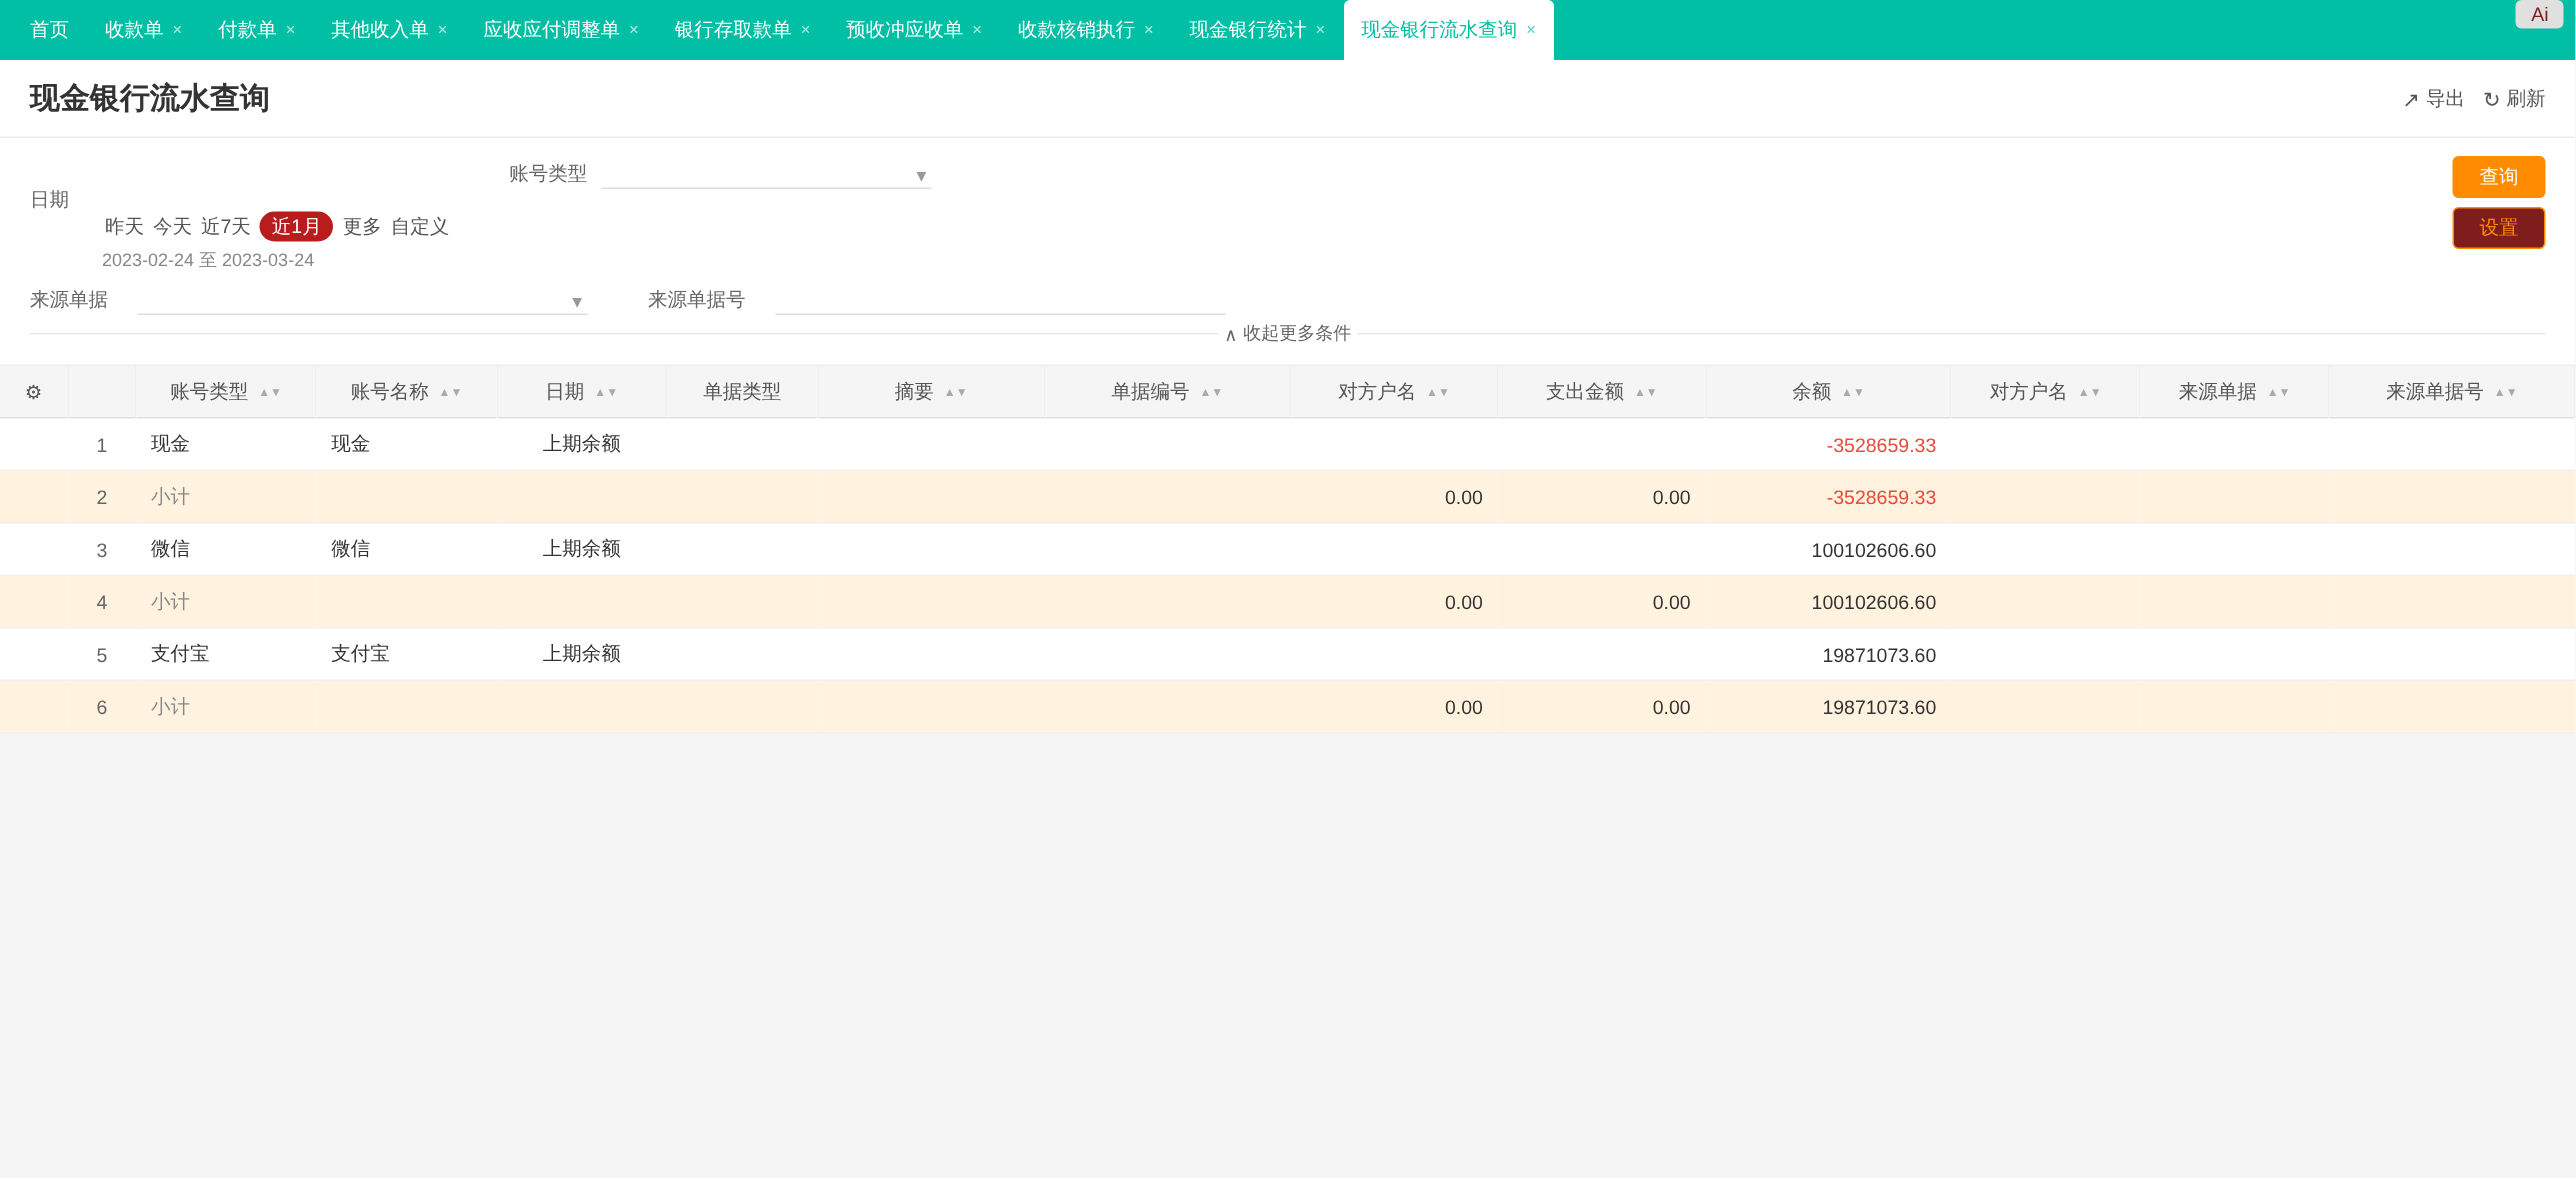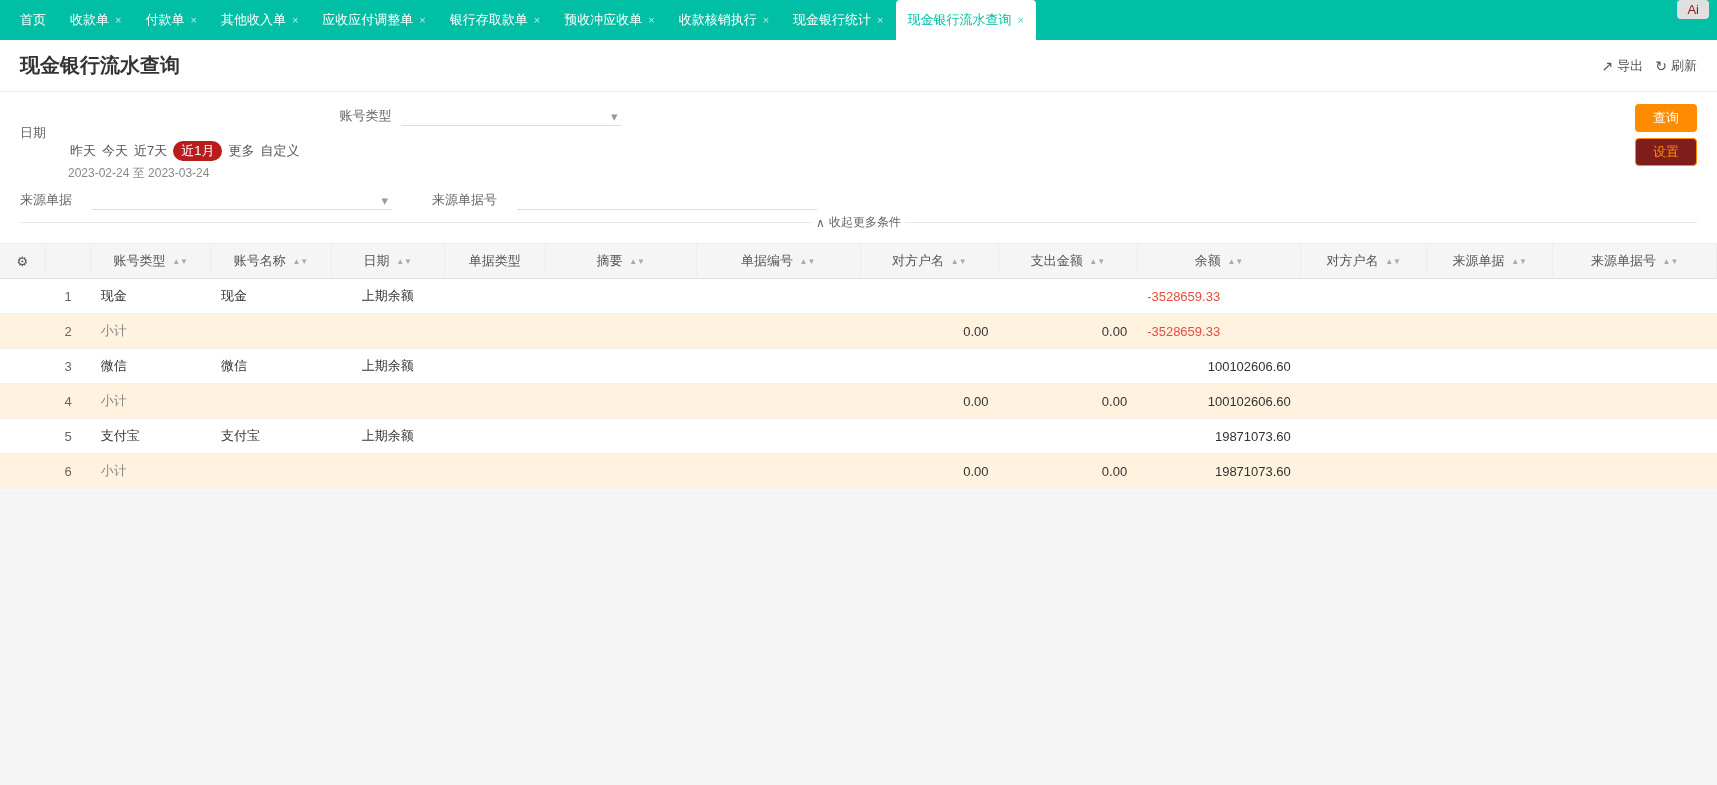--- a/index.html
+++ b/index.html
@@ -217,21 +217,21 @@
       background: #fff3e0;
     }
     tbody td {
       padding: 8px 10px;
       text-align: center;
       color: #333;
       white-space: nowrap;
     }
     tbody td.text-left { text-align: left; }
     tbody td.number { text-align: right; }
-    tbody td.negative { color: #e74c3c; text-align: left; }
+    tbody td.negative { color: #e74c3c; text-align: right; }
     tbody td.positive { color: #333; text-align: right; }
     .gear-icon-cell {
       width: 36px;
       text-align: center;
     }
     .row-num {
       color: #666;
     }
     .subtotal-label {
       color: #888;

